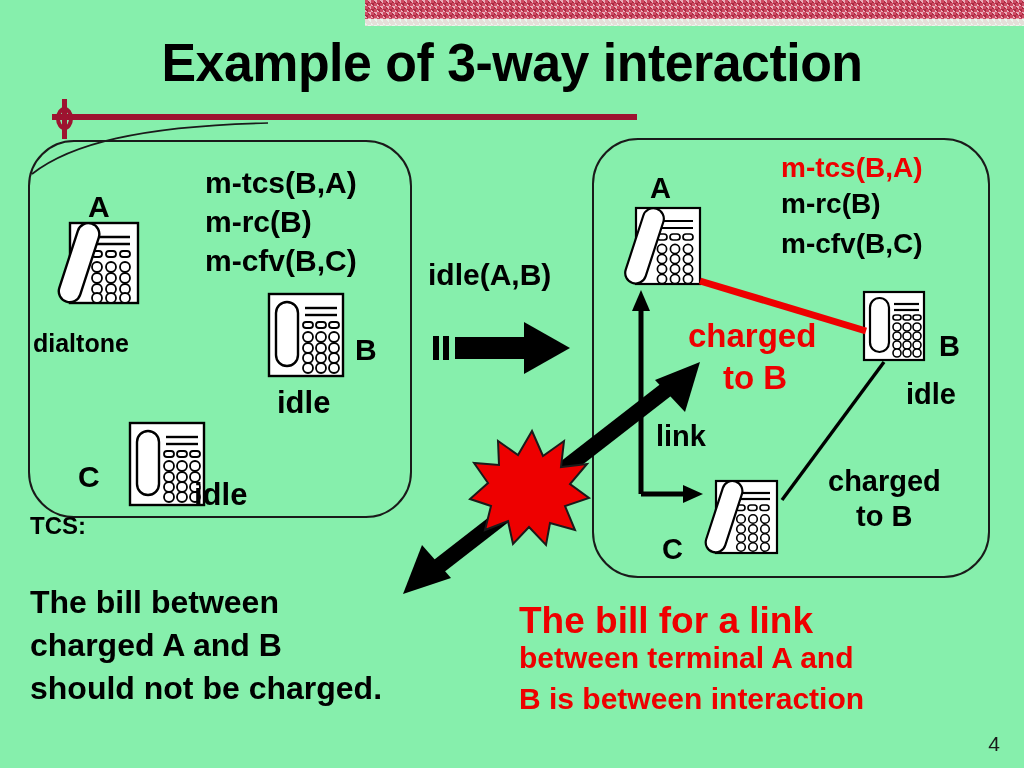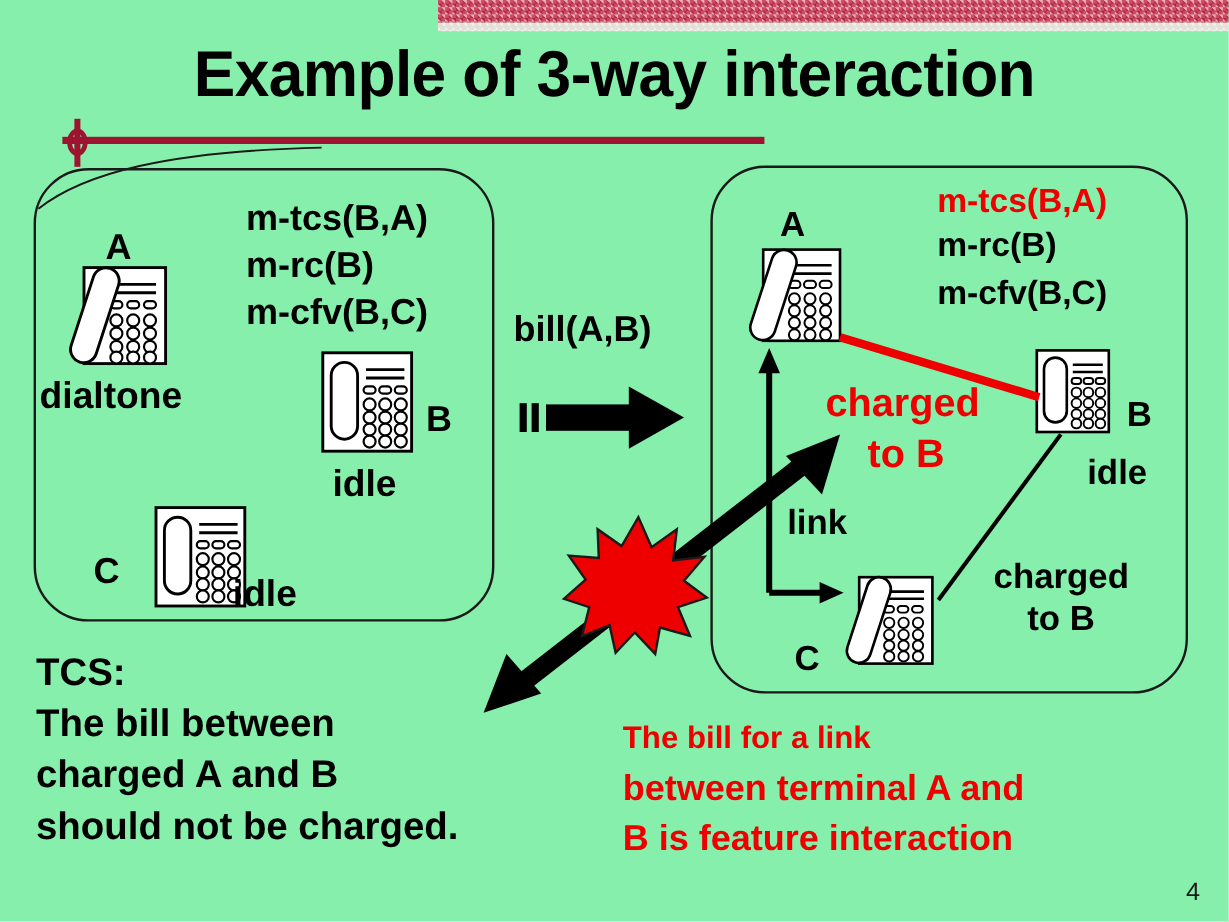--- a/index.html
+++ b/index.html
@@ -198,21 +198,21 @@
           <circle cx="75" cy="71" r="5"></circle>
         <circle cx="47" cy="80" r="5"></circle>
           <circle cx="61" cy="80" r="5"></circle>
           <circle cx="75" cy="80" r="5"></circle>
       </g>
       <g transform="rotate(18 30 45)">
         <rect x="18" y="4" width="22" height="82" rx="11" fill="#ffffff" stroke="#000000" stroke-width="2.4"></rect>
       </g>
     </svg>
   </div>
-  <div class="txt" style="left:33px; top:313px; font-size:31px;">dialtone</div>
+  <div class="txt" style="left:33px; top:329px; font-size:25px;">dialtone</div>
 
   <div class="phone" style="left:267px; top:292px;">
     <svg width="78" height="86" viewBox="0 0 78 86">
       <rect x="2" y="2" width="74" height="82" fill="#ffffff" stroke="#000000" stroke-width="2.4"></rect>
       <rect x="9" y="10" width="22" height="64" rx="11" fill="#ffffff" stroke="#000000" stroke-width="2.4"></rect>
       <line x1="38" y1="16" x2="70" y2="16" stroke="#000000" stroke-width="2.4"></line>
       <line x1="38" y1="23" x2="70" y2="23" stroke="#000000" stroke-width="2.4"></line>
       <rect x="36" y="30" width="10" height="6" rx="3" fill="#fff" stroke="#000" stroke-width="1.8"></rect>
       <rect x="49" y="30" width="10" height="6" rx="3" fill="#fff" stroke="#000" stroke-width="1.8"></rect>
       <rect x="62" y="30" width="10" height="6" rx="3" fill="#fff" stroke="#000" stroke-width="1.8"></rect>
@@ -256,21 +256,21 @@
           <circle cx="54" cy="66" r="5"></circle>
           <circle cx="67" cy="66" r="5"></circle>
         <circle cx="41" cy="76" r="5"></circle>
           <circle cx="54" cy="76" r="5"></circle>
           <circle cx="67" cy="76" r="5"></circle>
       </g>
     </svg>
   </div>
   <div class="txt" style="left:194px; top:478px; font-size:31px;">idle</div>
 
-  <div class="txt" style="left:428px; top:258px; font-size:30px;">bill(A,B)</div>
+  <div class="txt" style="left:428px; top:258px; font-size:30px;">idle(A,B)</div>
 
   <div class="txt red" style="left:781px; top:152px; font-size:28px;">m-tcs(B,A)</div>
   <div class="txt" style="left:781px; top:188px; font-size:28px;">m-rc(B)</div>
   <div class="txt" style="left:781px; top:228px; font-size:28px;">m-cfv(B,C)</div>
 
   <div class="txt" style="left:650px; top:172px; font-size:29px;">A</div>
   <div class="phone" style="left:617px; top:203px;">
     <svg width="86" height="86" viewBox="0 0 86 86">
       <rect x="19" y="5" width="64" height="76" fill="#ffffff" stroke="#000000" stroke-width="2.2"></rect>
       <line x1="42" y1="18" x2="76" y2="18" stroke="#000000" stroke-width="2.2"></line>
@@ -385,24 +385,24 @@
       <line x1="430" y1="573" x2="676" y2="382" stroke="#000000" stroke-width="16"></line>
       <polygon points="403,594 451,578 422,545" fill="#000000"></polygon>
       <polygon points="700,362 655,380 685,412" fill="#000000"></polygon>
     </g>
 
     <g transform="translate(532,487)">
       <polygon fill="#ee0000" stroke="#1a1a1a" stroke-width="2" points="0,-56 11,-31 32,-46 29,-20 55,-23 38,-3 57,11 33,19 43,43 18,36 14,58 -3,40 -19,57 -24,34 -47,43 -41,19 -62,12 -44,-4 -58,-24 -33,-22 -34,-46 -14,-32"></polygon>
     </g>
   </svg>
 
-  <div class="txt" style="left:30px; top:543px; font-size:32px;">TCS:</div>
+  <div class="txt" style="left:30px; top:513px; font-size:24px;">TCS:</div>
   <div class="txt" style="left:30px; top:585px; font-size:32px;">The bill between</div>
   <div class="txt" style="left:30px; top:628px; font-size:32px;">charged A and B</div>
   <div class="txt" style="left:30px; top:671px; font-size:32px;">should not be charged.</div>
 
-  <div class="txt red" style="left:519px; top:600px; font-size:26px;">The bill for a link</div>
+  <div class="txt red" style="left:519px; top:600px; font-size:37px;">The bill for a link</div>
   <div class="txt red" style="left:519px; top:641px; font-size:30px;">between terminal A and</div>
-  <div class="txt red" style="left:519px; top:682px; font-size:30px;">B is feature interaction</div>
+  <div class="txt red" style="left:519px; top:682px; font-size:30px;">B is between interaction</div>
 
   <div class="pagenum">4</div>
 
 </div>
 
 </body></html>

